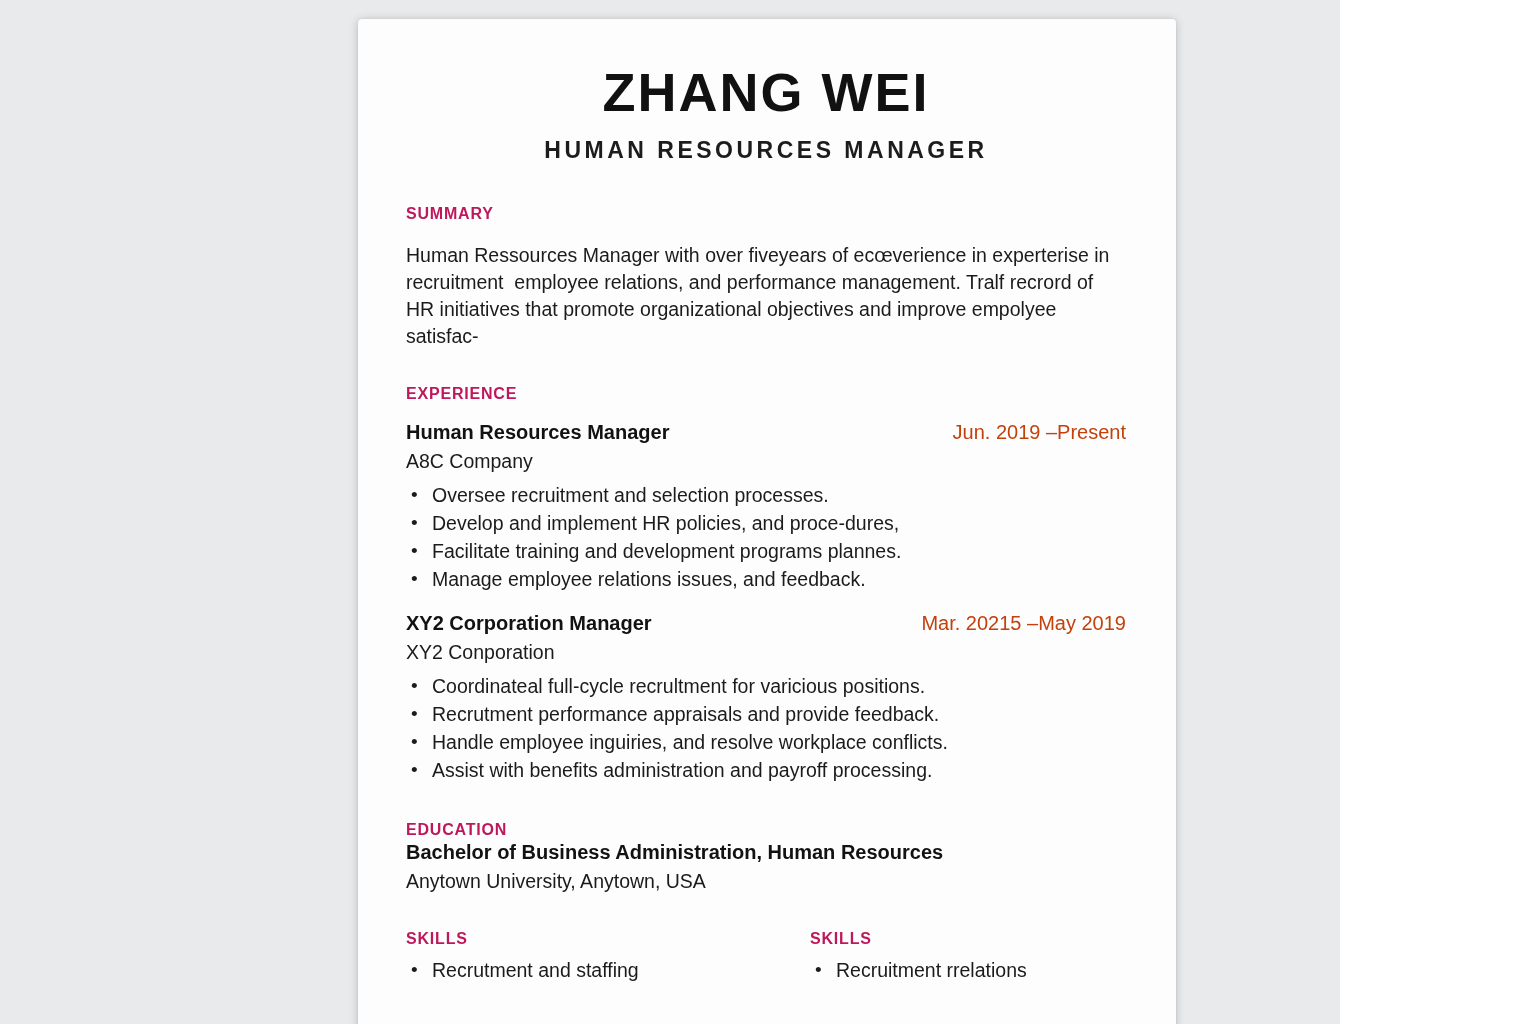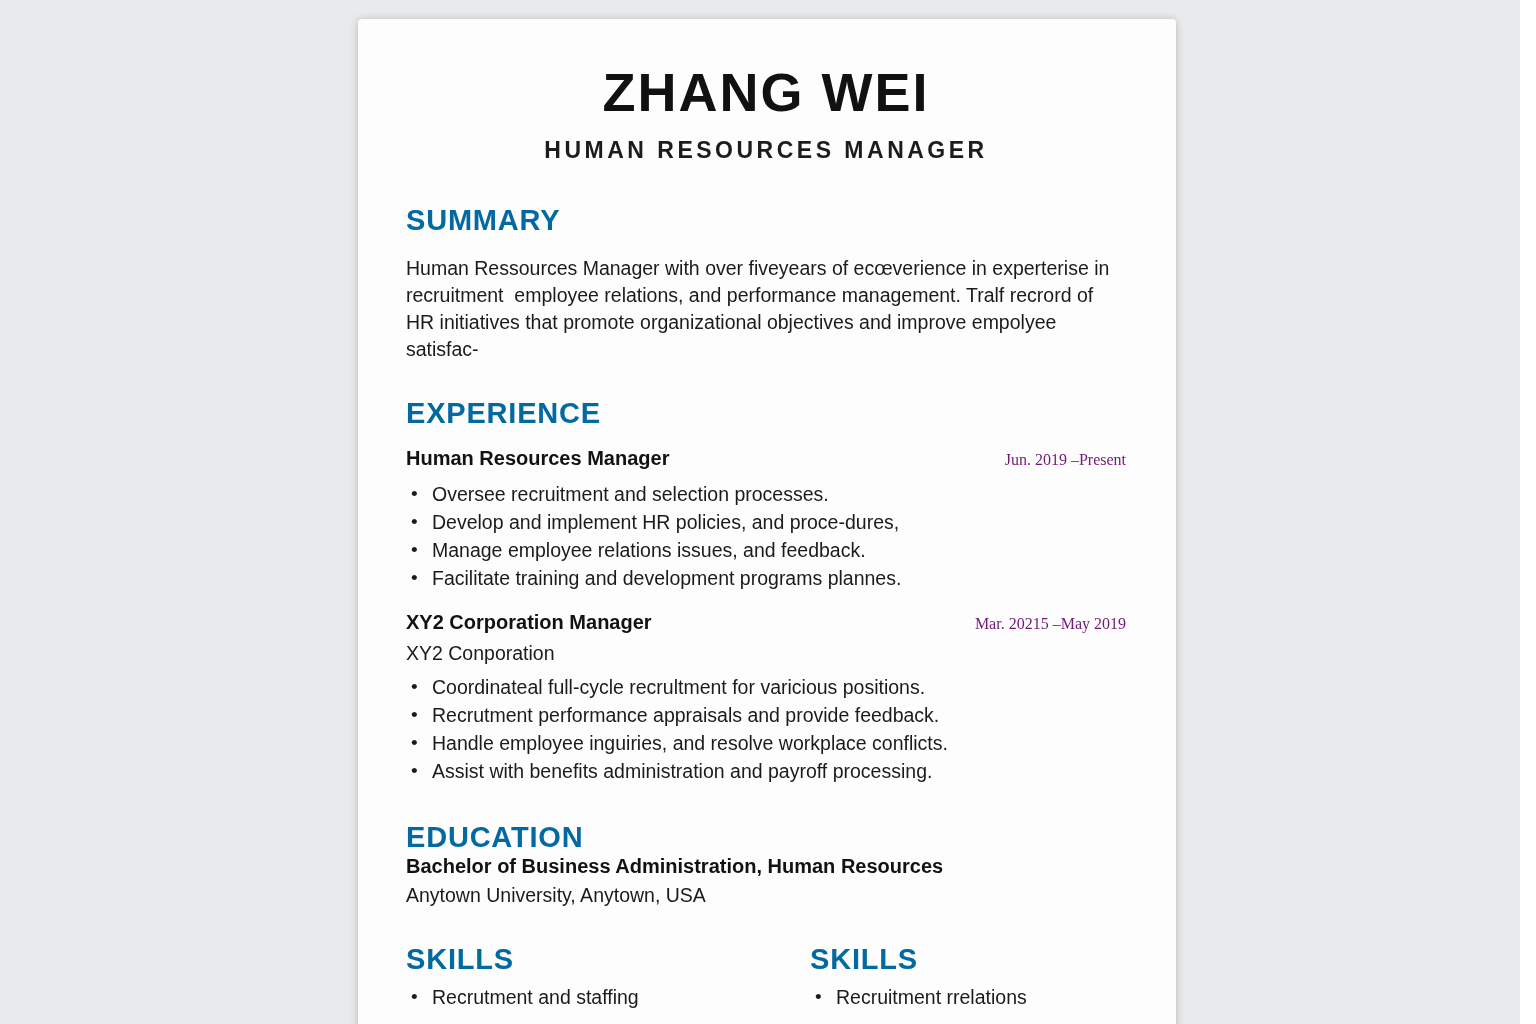--- a/index.html
+++ b/index.html
@@ -3,21 +3,21 @@
 <meta charset="utf-8">
 <style>
   * { margin: 0; padding: 0; box-sizing: border-box; }
   html, body {
     width: 1536px; height: 1024px;
     overflow: hidden;
     font-family: "Liberation Sans", "DejaVu Sans", sans-serif;
   }
   .canvas {
     position: relative;
-    width: 1520px; height: 1024px;
+    width: 1340px; height: 1024px;
     background: #e9eaec;
   }
   .page {
     position: absolute;
     left: 358px; top: 19px;
     width: 818px; height: 1060px;
     background: #fdfdfd;
     border-radius: 4px;
     box-shadow: 0 1px 10px rgba(0,0,0,0.20), 0 0 2px rgba(0,0,0,0.08);
     padding: 0 50px 0 48px;
@@ -34,25 +34,25 @@
   }
   .subtitle {
     margin-top: 18px;
     text-align: center;
     font-size: 23px;
     font-weight: 700;
     letter-spacing: 3.5px;
     color: #1c1c1c;
   }
   .section-heading {
-    font-size: 29px;
+    font-size: 16px;
     font-weight: 700;
     letter-spacing: 0.8px;
     line-height: 1;
-    color: #0369a1;
+    color: #be185d;
   }
   .sec-summary   { margin-top: 42px; }
   .sec-experience{ margin-top: 36px; }
   .sec-education { margin-top: 38px; }
   .skills-row    { margin-top: 36px; display: flex; }
   .skills-col-left  { flex: 0 0 404px; }
   .skills-col-right { flex: 1 1 auto; }
   .summary-text {
     margin-top: 20px;
     font-size: 19.5px;
@@ -67,25 +67,24 @@
     justify-content: space-between;
     align-items: baseline;
   }
   .job-title {
     font-size: 20px;
     font-weight: 700;
     line-height: 28px;
     color: #121212;
   }
   .job-dates {
-    font-size: 16px;
+    font-size: 20px;
     line-height: 28px;
-    color: #701a75;
+    color: #c2410c;
     white-space: nowrap;
-    font-family: Liberation Serif, serif;
   }
   .job-company {
     margin-top: 2px;
     font-size: 19.5px;
     line-height: 27px;
     color: #1b1b1b;
   }
   ul.bullets {
     margin-top: 6px;
     list-style: none;
@@ -133,25 +132,26 @@
     </section>
 
     <section class="sec-experience">
       <h2 class="section-heading">EXPERIENCE</h2>
 
       <div class="job">
         <div class="job-header">
           <div class="job-title">Human Resources Manager</div>
           <div class="job-dates">Jun. 2019 –Present</div>
         </div>
+        <div class="job-company">A8C Company</div>
         <ul class="bullets">
             <li>Oversee recruitment and selection processes.</li>
             <li>Develop and implement HR policies, and proce-dures,</li>
+            <li>Facilitate training and development programs plannes.</li>
             <li>Manage employee relations issues, and feedback.</li>
-            <li>Facilitate training and development programs plannes.</li>
           </ul>
       </div>
 
       <div class="job">
         <div class="job-header">
           <div class="job-title">XY2 Corporation Manager</div>
           <div class="job-dates">Mar. 20215 –May 2019</div>
         </div>
         <div class="job-company">XY2 Conporation</div>
         <ul class="bullets">

